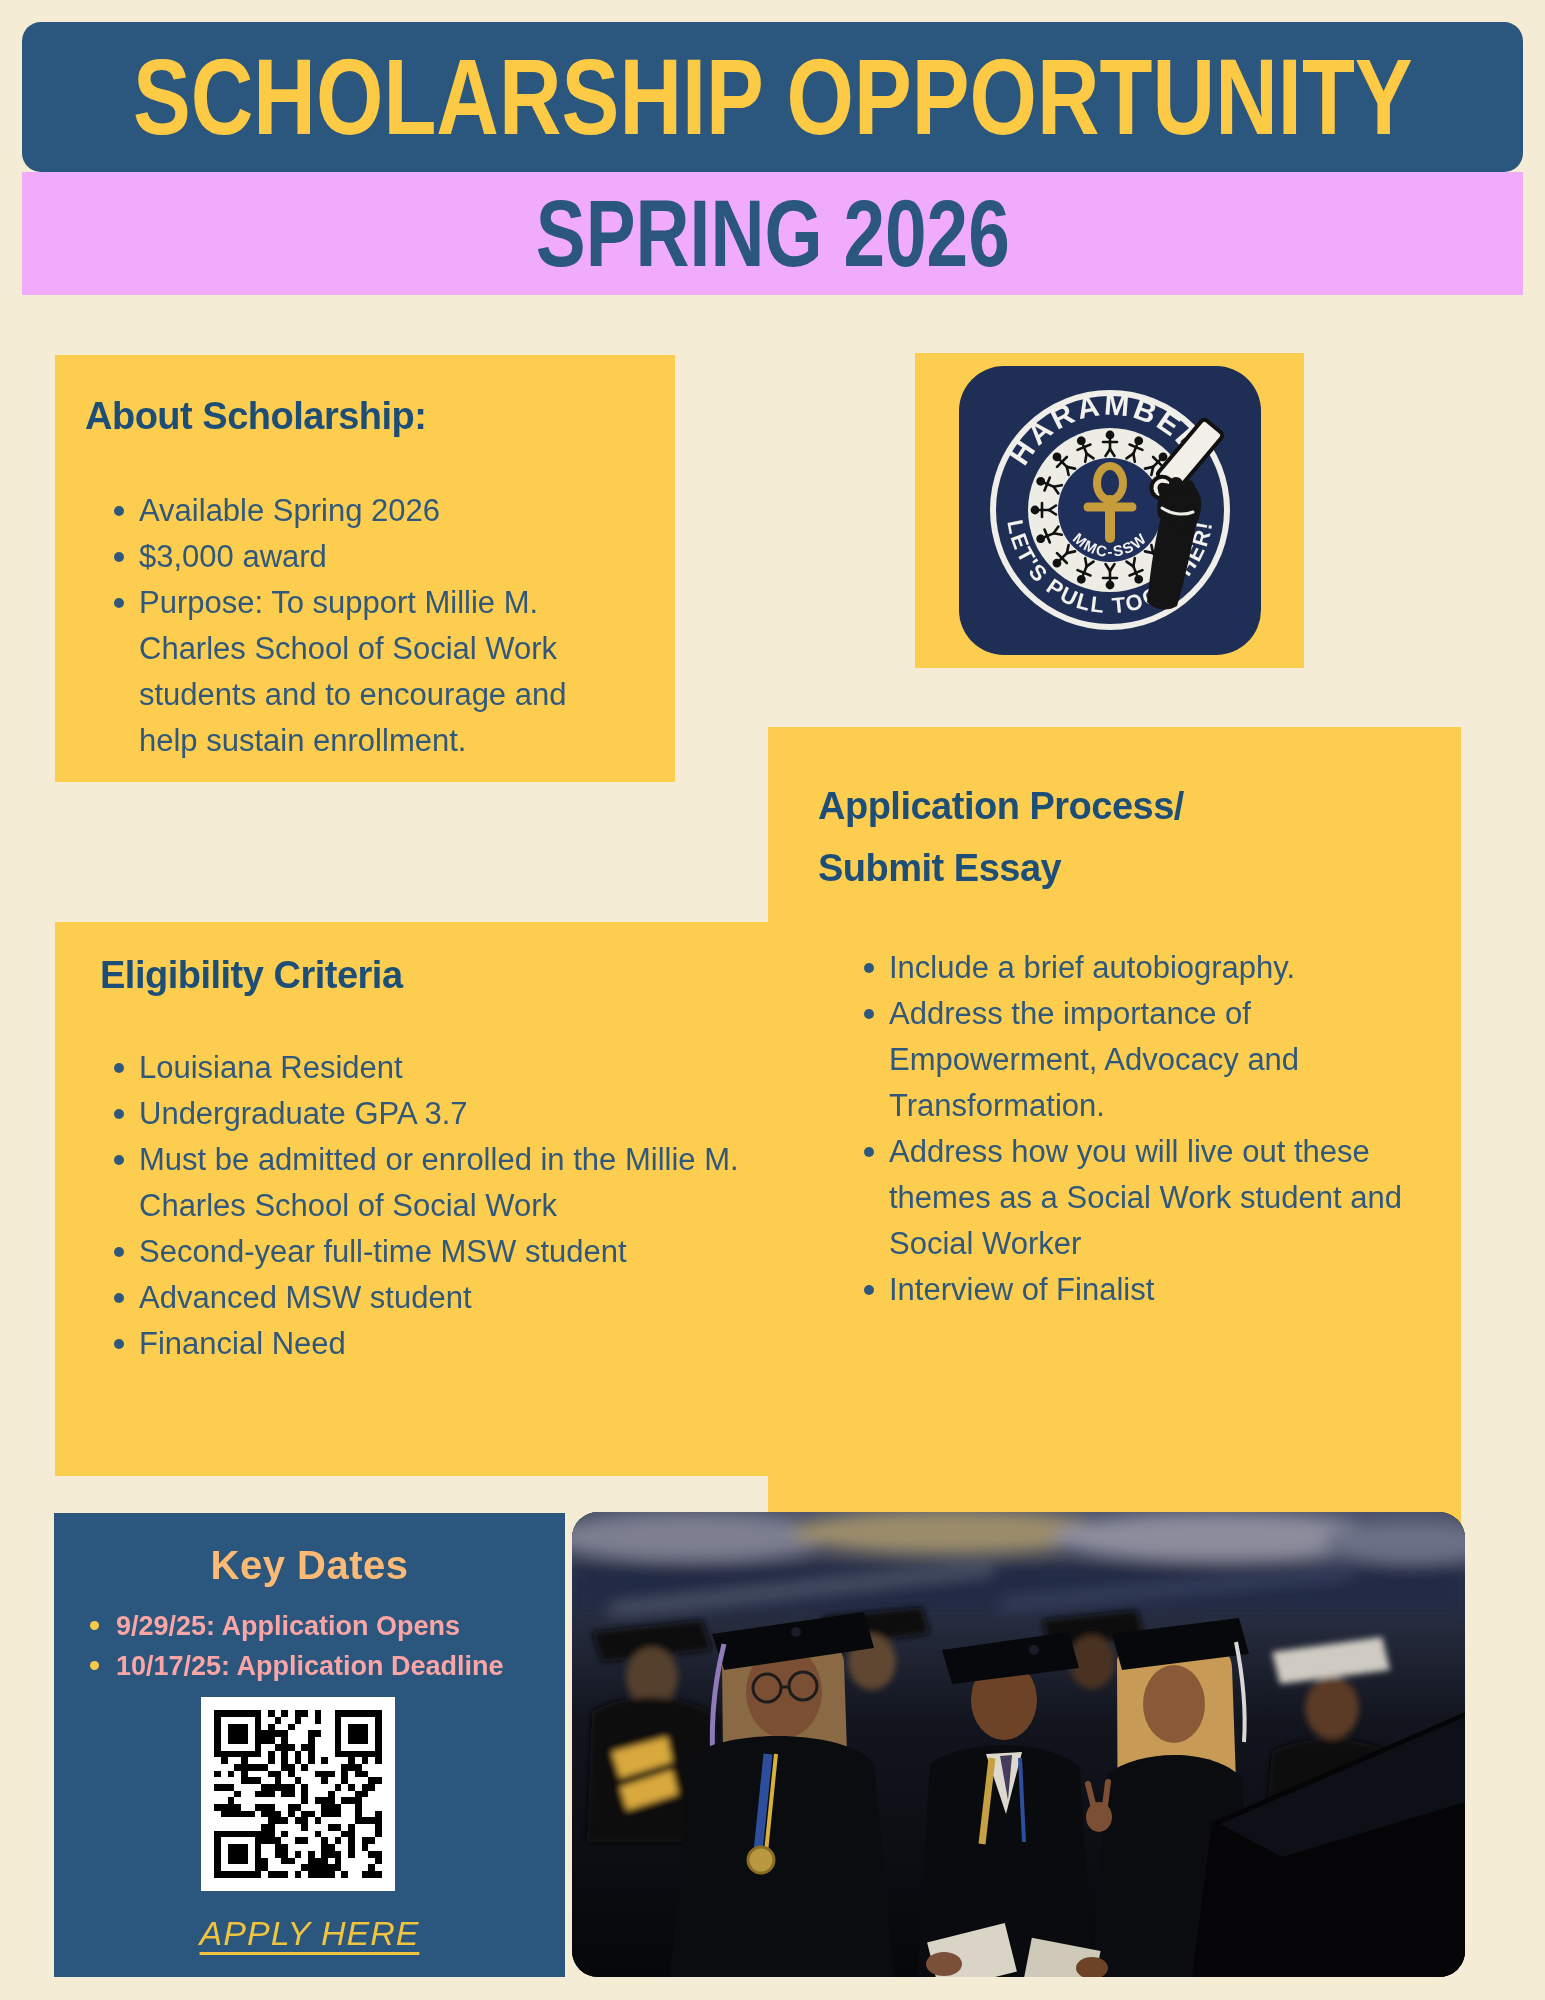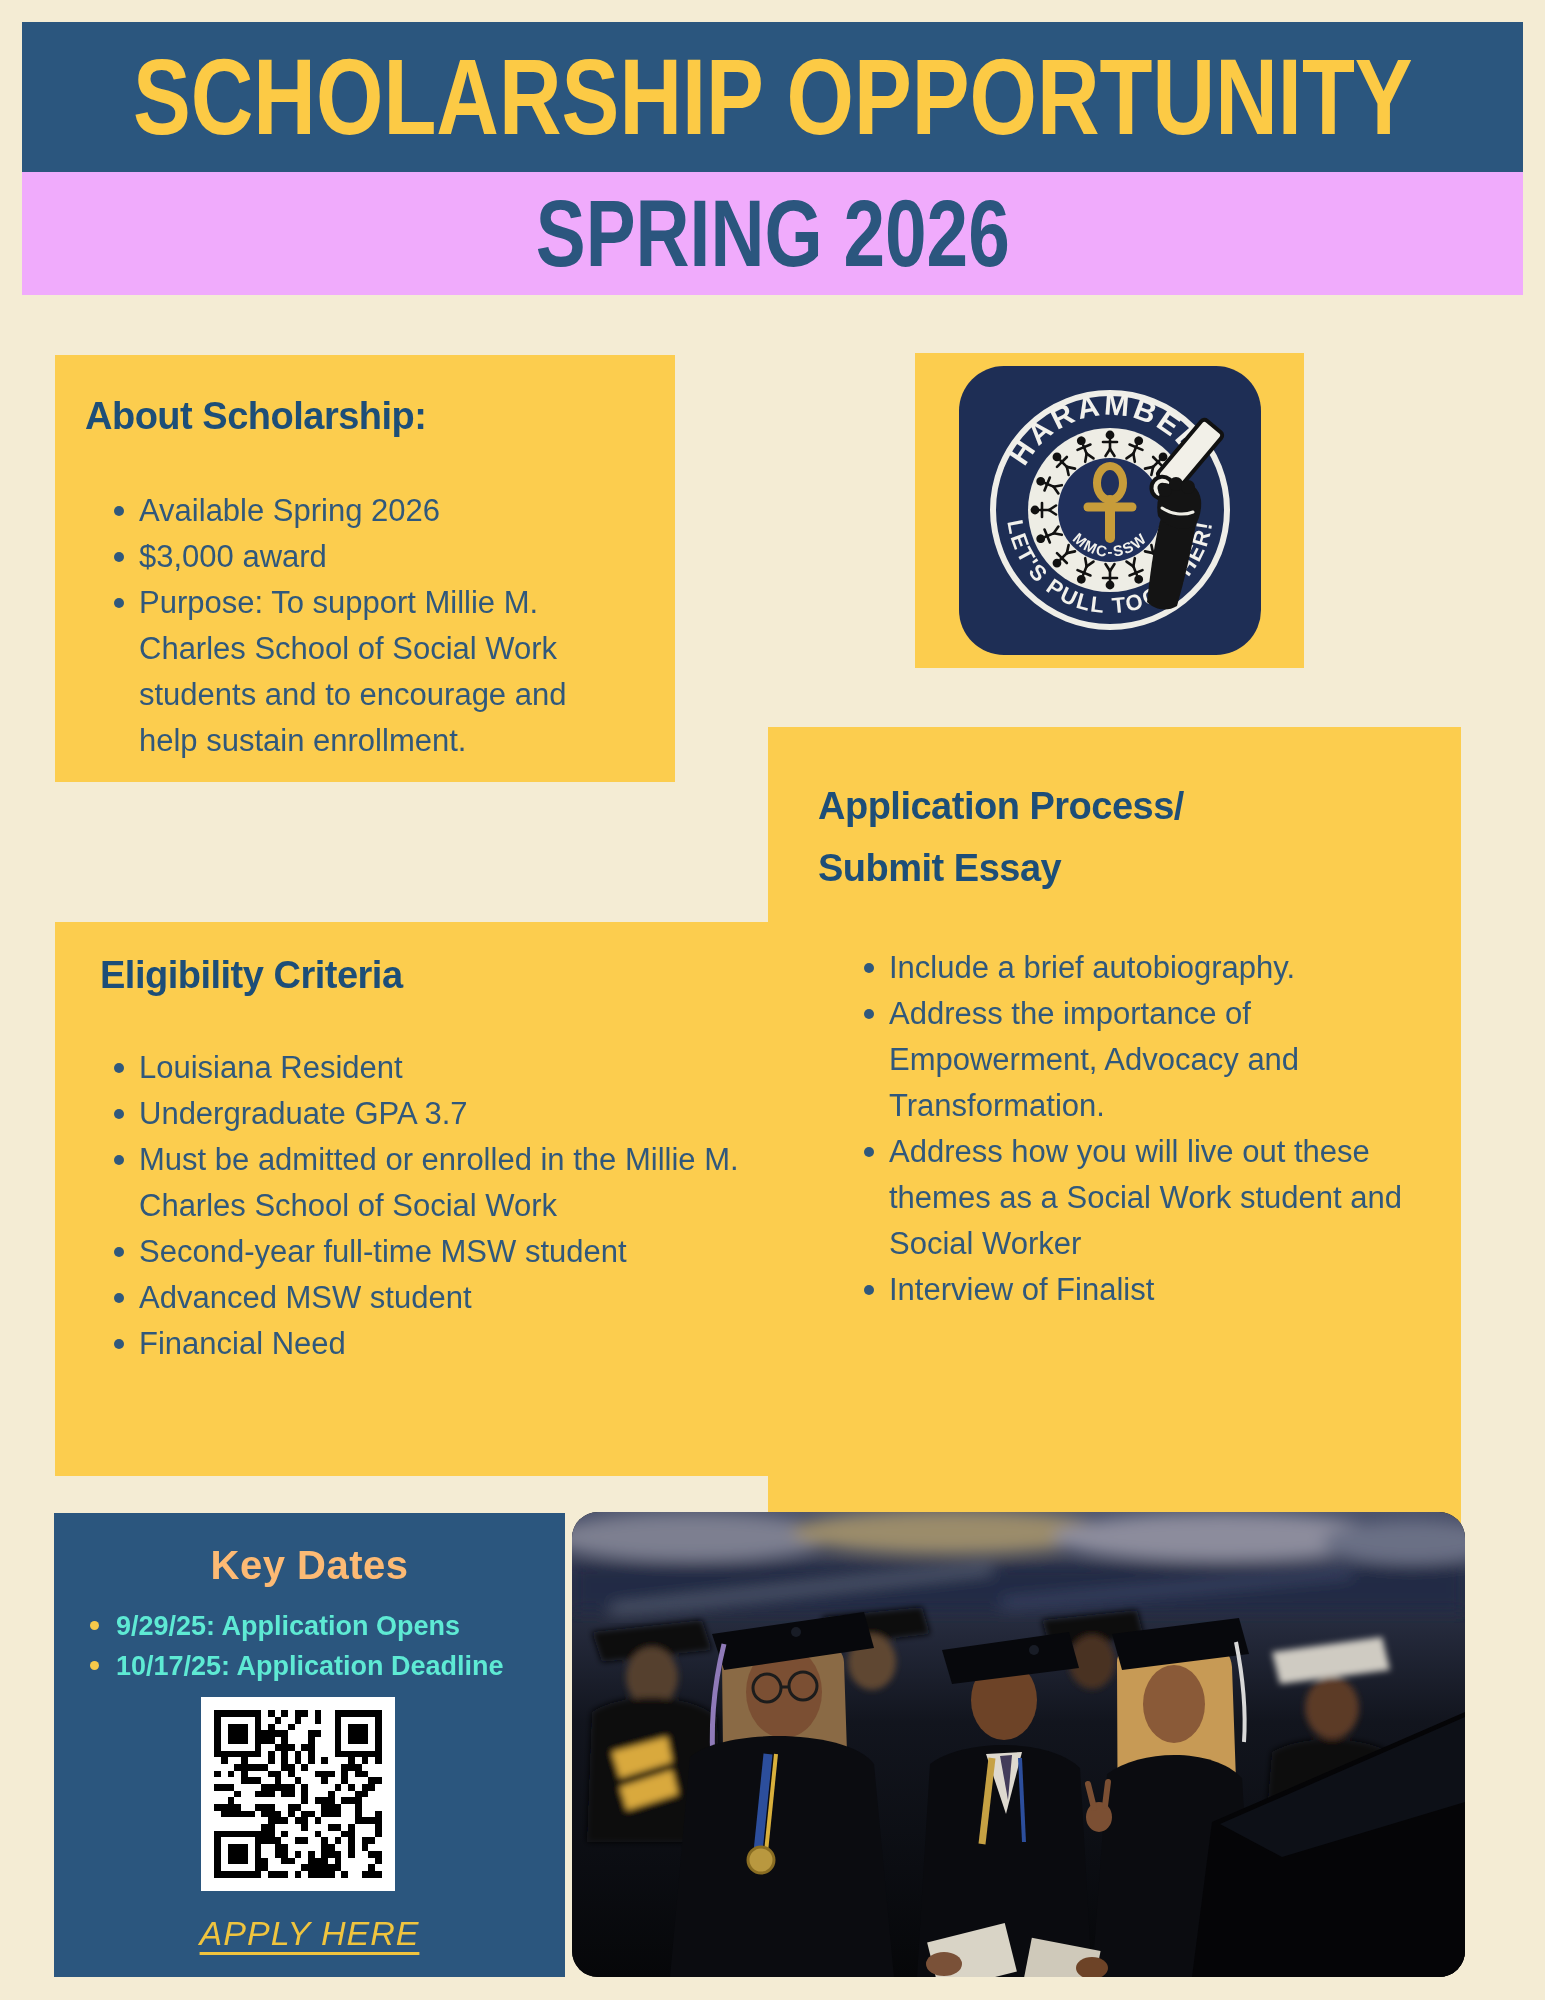--- a/index.html
+++ b/index.html
@@ -1,20 +1,20 @@
 <!DOCTYPE html>
 <html><head>
 <meta charset="utf-8">
 <style>
   html,body{margin:0;padding:0;background:#f4ecd4;}
   .page{position:relative;width:1545px;height:2000px;background:#f4ecd4;overflow:hidden;
         font-family:"Liberation Sans",sans-serif;}
   
   .banner-blue{position:absolute;left:22px;top:22px;width:1501px;height:150px;background:#2b567e;
-               display:flex;align-items:center;justify-content:center;}
+               display:flex;align-items:center;justify-content:center;border-radius:19px;}
   .banner-blue .big{color:#fcca45;font-weight:bold;font-size:102px;white-space:nowrap;
                     display:inline-block;transform:scale(0.85,1.05);letter-spacing:0px;}
   .banner-yellow{position:absolute;left:22px;top:172px;width:1501px;height:123px;background:#f0abfc;
                  display:flex;align-items:center;justify-content:center;}
   .banner-yellow .big{color:#2b567e;font-weight:bold;font-size:88px;white-space:nowrap;
                       display:inline-block;transform:scale(0.85,1.08);}
   
   .card{position:absolute;background:#fccd4e;color:#30587c;}
   .card h2{color:#1d4e78;font-size:38px;font-weight:bold;margin:0;letter-spacing:-0.5px;}
   .card ul{list-style:none;margin:0;padding:0;font-size:31px;line-height:46px;}
@@ -29,21 +29,21 @@
   .eligibility ul{margin:48px 43px 0 57px;}
   .application{left:768px;top:727px;width:693px;height:843px;}
   .application h2{padding:48px 0 0 50px;line-height:62px;}
   .application ul{margin:46px 30px 0 94px;}
   
   .logobox{left:915px;top:353px;width:389px;height:315px;display:flex;align-items:center;justify-content:center;}
   
   .keydates{position:absolute;left:54px;top:1513px;width:511px;height:464px;background:#2b567e;}
   .keydates h2{color:#fdba74;font-size:40px;font-weight:bold;text-align:center;margin:30px 0 0 0;
                letter-spacing:0.5px;}
-  .keydates ul{list-style:none;margin:18px 20px 0 36px;padding:0;color:#5eead4;
+  .keydates ul{list-style:none;margin:18px 20px 0 36px;padding:0;color:#fca5a5;
                font-size:27px;line-height:40px;font-weight:bold;}
   .keydates li{position:relative;padding-left:26px;}
   .keydates li::before{content:"";position:absolute;left:0;top:15px;width:9px;height:9px;
                        border-radius:50%;background:#f6c94a;}
   .qr{position:absolute;left:147px;top:184px;width:194px;height:194px;background:#ffffff;}
   .apply{position:absolute;left:0;bottom:24px;width:100%;text-align:center;font-style:italic;}
   .apply a{color:#f0c43e;font-size:34px;letter-spacing:1px;text-decoration:underline;
            text-underline-offset:7px;text-decoration-thickness:3px;}
   
   .photo{position:absolute;left:572px;top:1512px;width:893px;height:465px;border-radius:26px;

